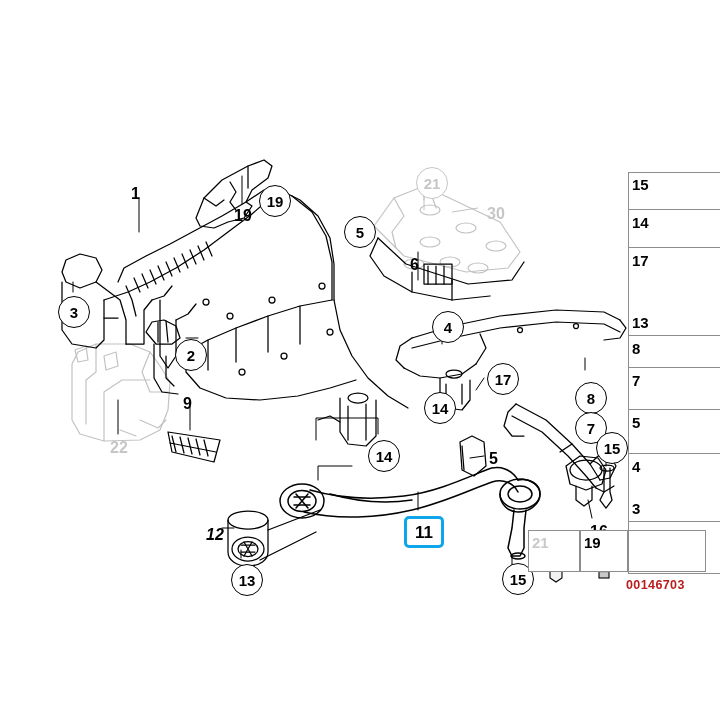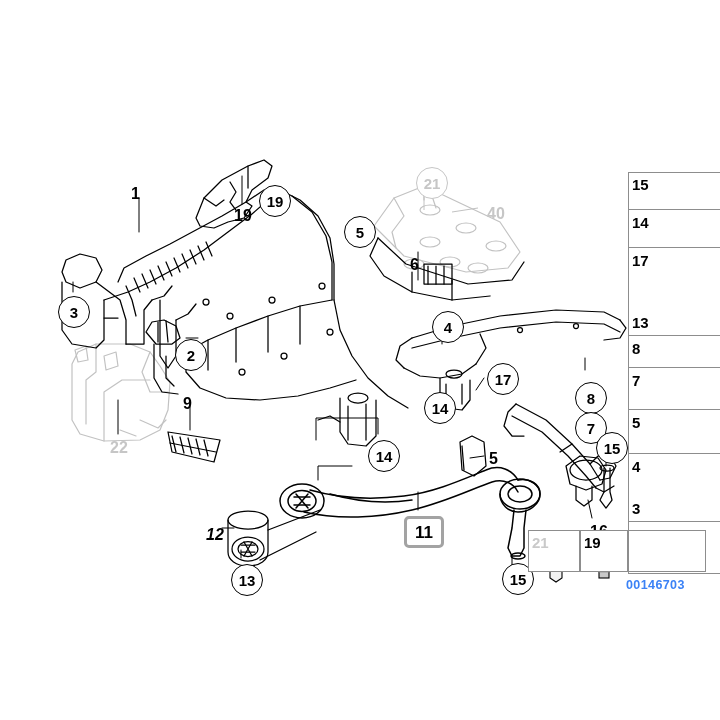--- a/index.html
+++ b/index.html
@@ -10,33 +10,33 @@
   svg.layer{position:absolute;left:0;top:0;width:720px;height:720px;}
 
   
   .callout{position:absolute;display:flex;align-items:center;justify-content:center;
            font-weight:bold;font-size:15px;line-height:1;color:#000;}
   .callout.circ{width:30px;height:30px;border:1.6px solid #000;border-radius:50%;
                 background:#fff;}
   .callout.plain{background:transparent;font-size:16px;}
   .callout.grey{color:#c6c6c6;}
   .callout.circ.grey{border-color:#c6c6c6;color:#c6c6c6;}
-  .callout.sel{width:34px;height:26px;border:3px solid #a3a3a3;border-radius:5px;
+  .callout.sel{width:34px;height:26px;border:3px solid #0ea5e9;border-radius:5px;
                background:#fff;font-size:17px;}
 
   
   #sidetable{position:absolute;border:1px solid #8d8d8d;background:#fff;}
   .scell{position:absolute;border-bottom:1px solid #8d8d8d;box-sizing:border-box;}
   .scell:last-child{border-bottom:none;}
   .snum{position:absolute;left:4px;font-weight:bold;font-size:15px;color:#000;}
   .snum.grey{color:#c9c9c9;}
 
   
   .bcell{position:absolute;border:1px solid #8d8d8d;box-sizing:border-box;background:#fff;}
-  #diagid{position:absolute;font-weight:bold;font-size:12.5px;letter-spacing:.4px;color:#3b82f6;}
+  #diagid{position:absolute;font-weight:bold;font-size:12.5px;letter-spacing:.4px;color:#b91c1c;}
   .arrowbox{position:absolute;border:1px solid #8d8d8d;box-sizing:border-box;background:#fff;}
 </style>
 </head>
 <body>
 
 <div id="stage">
 
   <svg class="layer" viewBox="0 0 720 720" xmlns="http://www.w3.org/2000/svg">
     <g fill="none" stroke="#000" stroke-width="1.25" stroke-linejoin="round" stroke-linecap="round">
 
@@ -353,21 +353,21 @@
       </g>
     </g>
   </svg>
 
   <div id="callout-layer">
       <div class="callout plain" style="left: 131px; top: 186px; width: auto; height: auto;">1</div>
       <div class="callout circ" style="left: 58px; top: 296px;">3</div>
       <div class="callout plain" style="left: 234px; top: 208px; width: auto; height: auto;">19</div>
       <div class="callout circ" style="left: 259px; top: 185px;">19</div>
       <div class="callout circ grey" style="left: 416px; top: 167px;">21</div>
-      <div class="callout plain grey" style="left: 487px; top: 206px; width: auto; height: auto;">40</div>
+      <div class="callout plain grey" style="left: 487px; top: 206px; width: auto; height: auto;">30</div>
       <div class="callout circ" style="left: 344px; top: 216px;">5</div>
       <div class="callout plain" style="left: 410px; top: 257px; width: auto; height: auto;">6</div>
       <div class="callout circ" style="left: 175px; top: 339px;">2</div>
       <div class="callout circ" style="left: 432px; top: 311px;">4</div>
       <div class="callout circ" style="left: 487px; top: 363px;">17</div>
       <div class="callout circ" style="left: 424px; top: 392px;">14</div>
       <div class="callout circ" style="left: 575px; top: 382px;">8</div>
       <div class="callout circ" style="left: 575px; top: 412px;">7</div>
       <div class="callout circ" style="left: 596px; top: 432px;">15</div>
       <div class="callout plain" style="left: 183px; top: 396px; width: auto; height: auto;">9</div>

